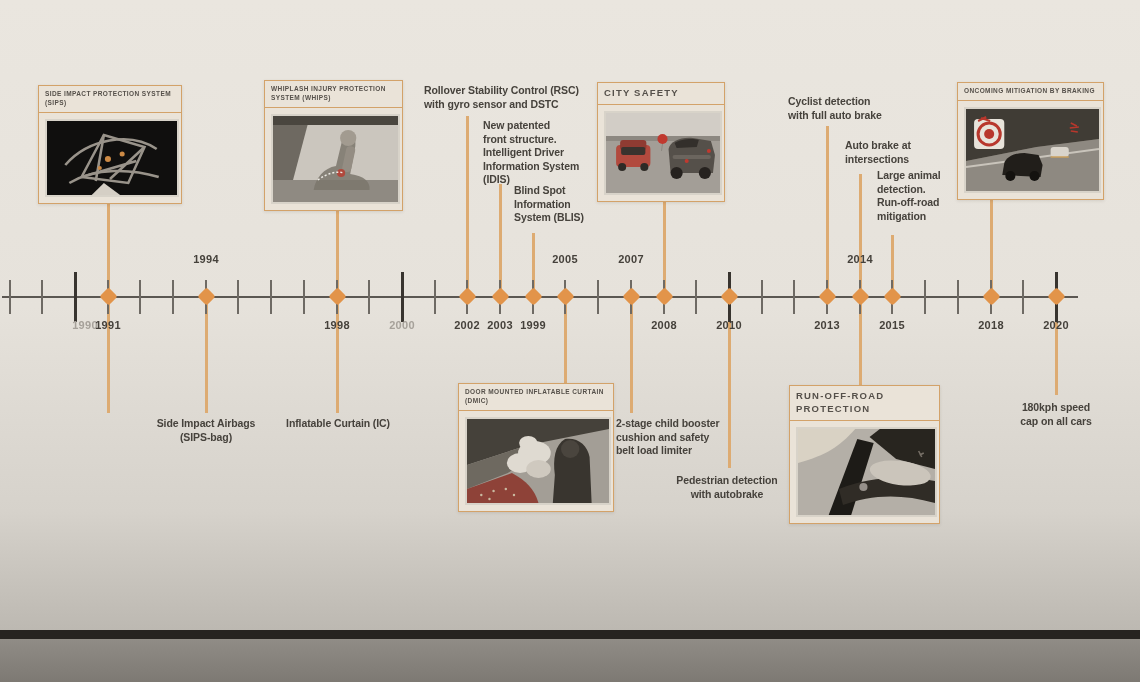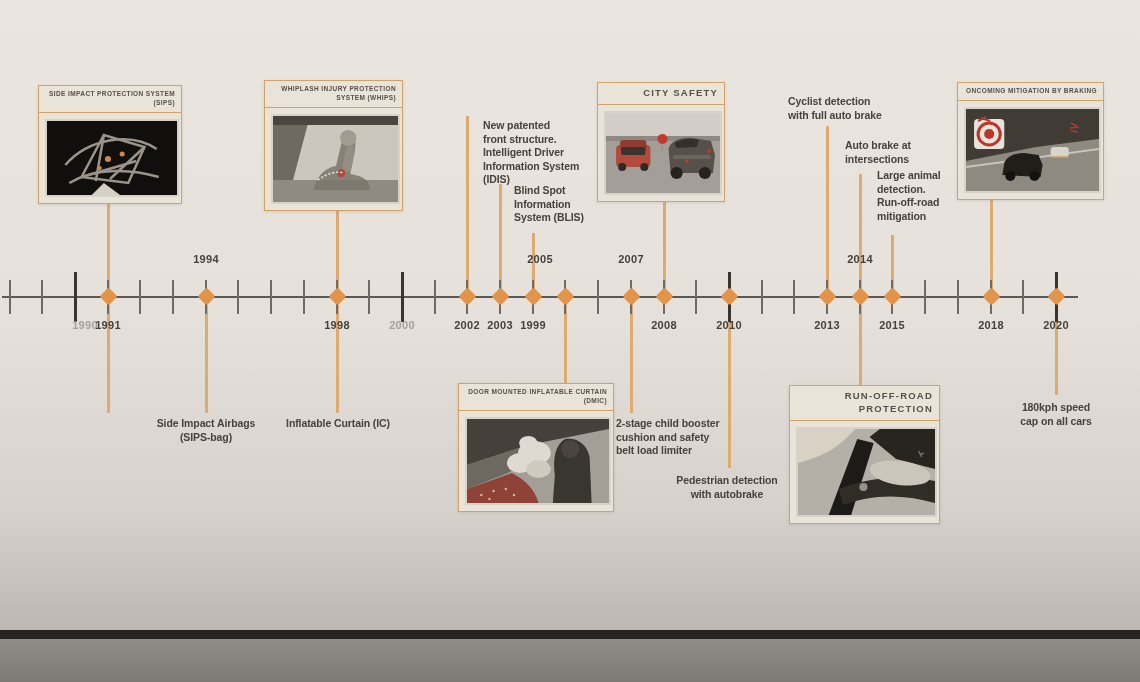--- a/index.html
+++ b/index.html
@@ -19,21 +19,21 @@
           color:#45413b;letter-spacing:.3px;z-index:2;}
   .ylabel.below{top:319px;}
   .ylabel.above{top:253px;}
   .ylabel.muted{color:#a6a19a;}
   .note{position:absolute;font-weight:700;font-size:10.5px;line-height:13.5px;color:#46423c;
         white-space:pre-line;letter-spacing:-.1px;z-index:4;}
   .note.center{text-align:center;}
   .box{position:absolute;border:1.5px solid #d3a269;background:#eae3d8;z-index:4;
        box-shadow:0 1px 3px rgba(60,50,40,.12);}
   .box-title{font-weight:700;font-size:6.5px;line-height:1.35;letter-spacing:.4px;color:#55504a;
-             text-align:right;padding:4px 6px;border-bottom:1.5px solid #d3a269;}
+             text-align:left;padding:4px 6px;border-bottom:1.5px solid #d3a269;}
   .box-title.lg{font-size:9.5px;letter-spacing:1.2px;}
   .box-photo-wrap{padding:6px;}
   .photo{display:block;width:100%;border:2px solid #d8d3c9;background:#999;}
 </style>
 </head>
 <body>
 
 <div class="scene">
 
   <div class="conn" style="left:107px;top:197px;height:100px"></div>
@@ -107,21 +107,21 @@
   <div class="dot" style="left:1050px"></div>
 
   <div class="ylabel below muted" style="left:57px">1990</div>
   <div class="ylabel below" style="left:80px">1991</div>
   <div class="ylabel above" style="left:178px">1994</div>
   <div class="ylabel below" style="left:309px">1998</div>
   <div class="ylabel below muted" style="left:374px">2000</div>
   <div class="ylabel below" style="left:439px">2002</div>
   <div class="ylabel below" style="left:472px">2003</div>
   <div class="ylabel below" style="left:505px">1999</div>
-  <div class="ylabel above" style="left:512px">2005</div>
+  <div class="ylabel above" style="left:537px">2005</div>
   <div class="ylabel above" style="left:603px">2007</div>
   <div class="ylabel below" style="left:636px">2008</div>
   <div class="ylabel below" style="left:701px">2010</div>
   <div class="ylabel below" style="left:799px">2013</div>
   <div class="ylabel above" style="left:832px">2014</div>
   <div class="ylabel below" style="left:864px">2015</div>
   <div class="ylabel below" style="left:963px">2018</div>
   <div class="ylabel below" style="left:1028px">2020</div>
 
   <div class="box" style="left:38px;top:85px;width:142px">
@@ -245,20 +245,22 @@
         <path d="M134 0 V40 L96 30 L70 8 L80 0 Z" fill="#28251f"></path>
         <path d="M30 86 L58 10 L74 14 L52 86 Z" fill="#1d1b17"></path>
         <path d="M40 60 C70 48 100 46 134 52 L134 74 C100 64 70 66 44 76 Z" fill="#302c26"></path>
         <ellipse cx="100" cy="44" rx="30" ry="12" fill="#cbc5bb" transform="rotate(8 100 44)"></ellipse>
         <circle cx="64" cy="58" r="4" fill="#96908a"></circle>
         <path d="M118 22 l3 6 m2 -4 l-4 2" stroke="#777067" stroke-width="1.5"></path>
       </svg>
     </div>
   </div>
 
+  <div class="note" style="left:424px;top:84px;width:175px">Rollover Stability Control (RSC)
+with gyro sensor and DSTC</div>
   <div class="note" style="left:483px;top:119px;width:115px">New patented
 front structure.
 Intelligent Driver
 Information System
 (IDIS)</div>
   <div class="note" style="left:788px;top:95px;width:130px">Cyclist detection
 with full auto brake</div>
   <div class="note" style="left:514px;top:184px;width:95px">Blind Spot
 Information
 System (BLIS)</div>

